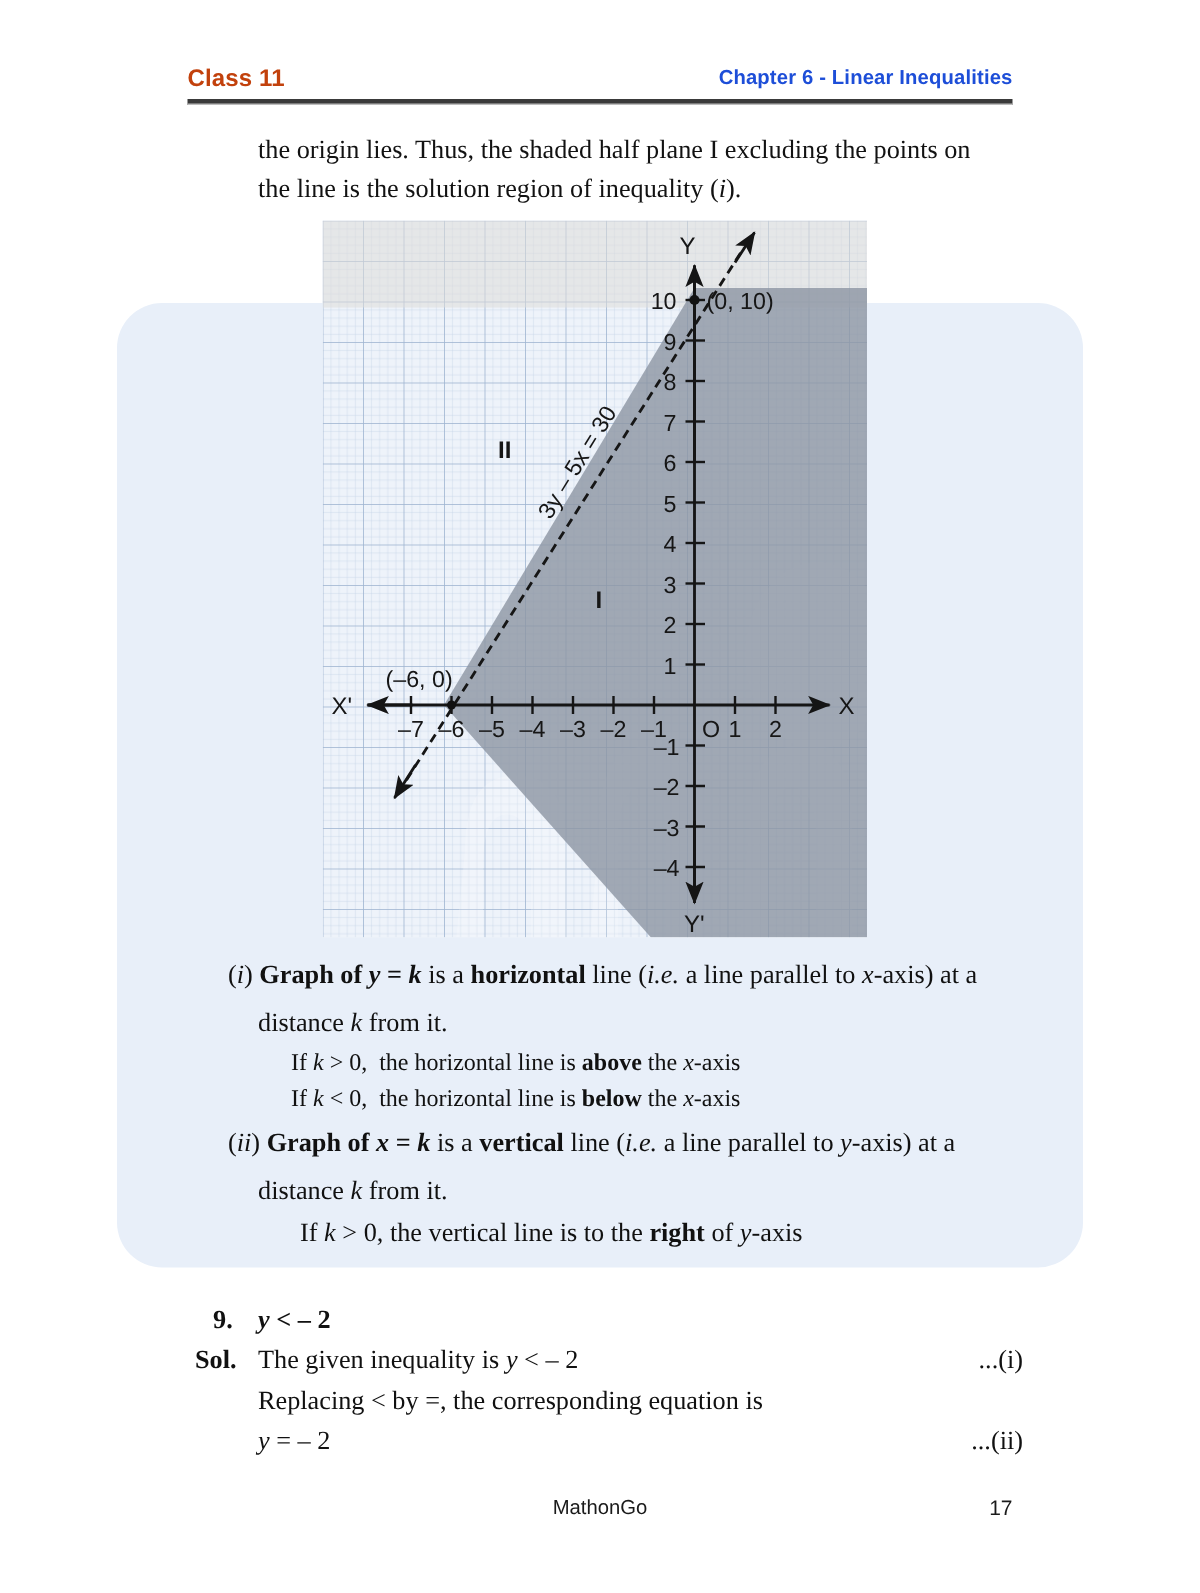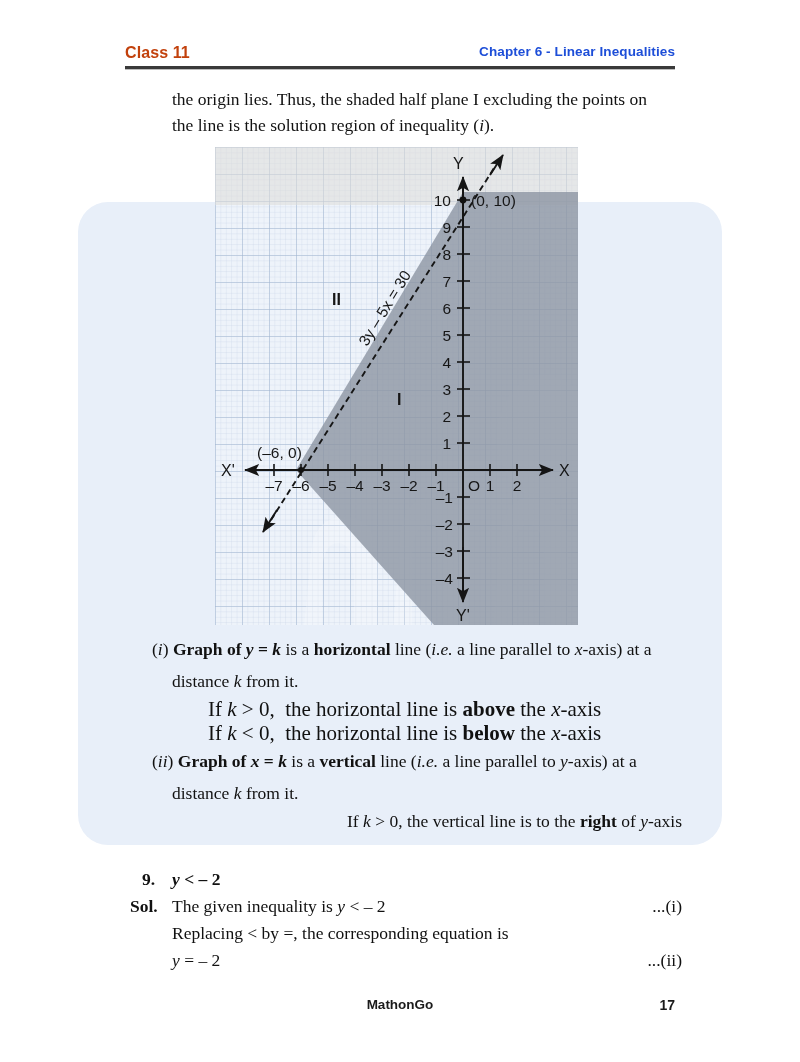--- a/index.html
+++ b/index.html
@@ -114,29 +114,28 @@
   }
   .note-item {
     position: relative;
     font-size: 17.5px;
     line-height: 32px;
     margin-left: 20px;
     text-indent: -20px;
     padding-left: 0;
   }
   .note-sub {
-    font-size: 21px;
+    font-size: 16px;
     line-height: 24px;
-    margin-left: 56px;
+    margin-left: 42px;
   }
   .note-sub2 {
     font-size: 17.5px;
     line-height: 24px;
     margin-left: 48px;
-    text-align: right;
   }
   b { font-weight: bold; }
   i { font-style: italic; }
 
   
   #problem-block {
     position: absolute;
     left: 130px;
     top: 866px;
     width: 552px;
@@ -175,21 +174,20 @@
   }
 
   
   #page-footer {
     position: absolute;
     left: 125px;
     top: 997px;
     width: 550px;
     height: 22px;
     z-index: 3;
-    font-weight: bold;
   }
   .ftr-center {
     position: absolute;
     left: 0;
     right: 0;
     text-align: center;
     font-family: "Liberation Sans", sans-serif;
     font-size: 13.5px;
     color: #1a1a1a;
   }

